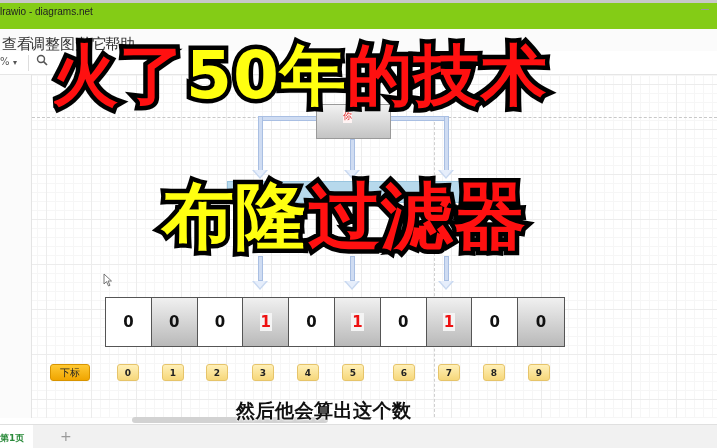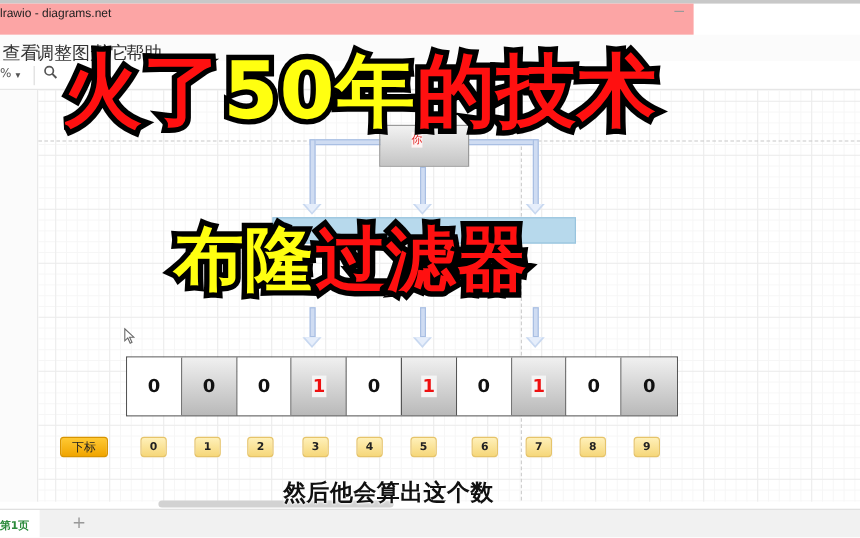--- a/index.html
+++ b/index.html
@@ -1,20 +1,20 @@
 <!DOCTYPE html>
 <html><head>
 <meta charset="utf-8">
 <style>
   * { box-sizing: border-box; margin: 0; padding: 0; }
   html, body { width: 717px; height: 448px; overflow: hidden; background: #ffffff; }
   body { font-family: "DejaVu Sans", "Liberation Sans", sans-serif; position: relative; }
 
   .topbar { position: absolute; left: 0; top: 0; width: 717px; height: 3px; background: #c8c8c8; }
-  .titlebar { position: absolute; left: 0; top: 3px; width: 578px; height: 26px; background: #fca5a5; }
+  .titlebar { position: absolute; left: 0; top: 3px; width: 717px; height: 26px; background: #84cc16; }
   .titlebar .title { position: absolute; left: 0; top: 3px; font-size: 10px; color: #222; font-family: "Liberation Sans", sans-serif; }
   .titlebar .min { position: absolute; right: 8px; top: 6px; width: 8px; height: 1px; background: #999; }
 
   .menubar { position: absolute; left: 0; top: 29px; width: 717px; height: 22px; background: #fbfbfb; }
   .menubar .mi { position: absolute; top: 6px; font-size: 15px; color: #333; }
 
   .toolbar { position: absolute; left: 0; top: 51px; width: 717px; height: 24px; background: #ffffff; border-bottom: 1px solid #e6e6e6; }
   .toolbar .t { position: absolute; font-size: 10px; color: #555; top: 5px; }
   .toolbar .sep { position: absolute; left: 28px; top: 4px; width: 1px; height: 16px; background: #ddd; }
 
@@ -58,21 +58,21 @@
 
   .cursor { position: absolute; left: 103px; top: 272px; }
 
   
   .headline {
     position: absolute; font-family: "DejaVu Sans", sans-serif; font-weight: bold; white-space: nowrap; letter-spacing: 1px;
     paint-order: stroke fill; -webkit-text-stroke: 9px #000;
   }
   .headline span { paint-order: stroke fill; -webkit-text-stroke: 9px #000; }
   .h1 { left: 52px; top: 36px; font-size: 66px; line-height: 80px; }
-  .h2 { left: 145px; top: 176px; font-size: 58px; line-height: 80px; }
+  .h2 { left: 162px; top: 176px; font-size: 72px; line-height: 80px; }
   .red { color: #ff1010; }
   .yellow { color: #ffff10; }
 
   .subtitle { position: absolute; left: 236px; top: 398px; font-size: 19px; font-weight: bold; color: #111; letter-spacing: 0.5px;
     text-shadow: 0 0 2px #fff, 0 0 2px #fff, 0 0 3px #fff; }
 
   .hscroll { position: absolute; left: 132px; top: 417px; width: 196px; height: 6px; background: #d2d2d2; border-radius: 3px; }
 
   .bottombar { position: absolute; left: 0; top: 424px; width: 717px; height: 24px; background: #f1f1f1; border-top: 1px solid #e0e0e0; }
   .pagetab { position: absolute; left: 0; top: 0; width: 33px; height: 24px; background: #ffffff; font-size: 9px; color: #2a8a3a; font-weight: bold; padding: 7px 0 0 0; }

